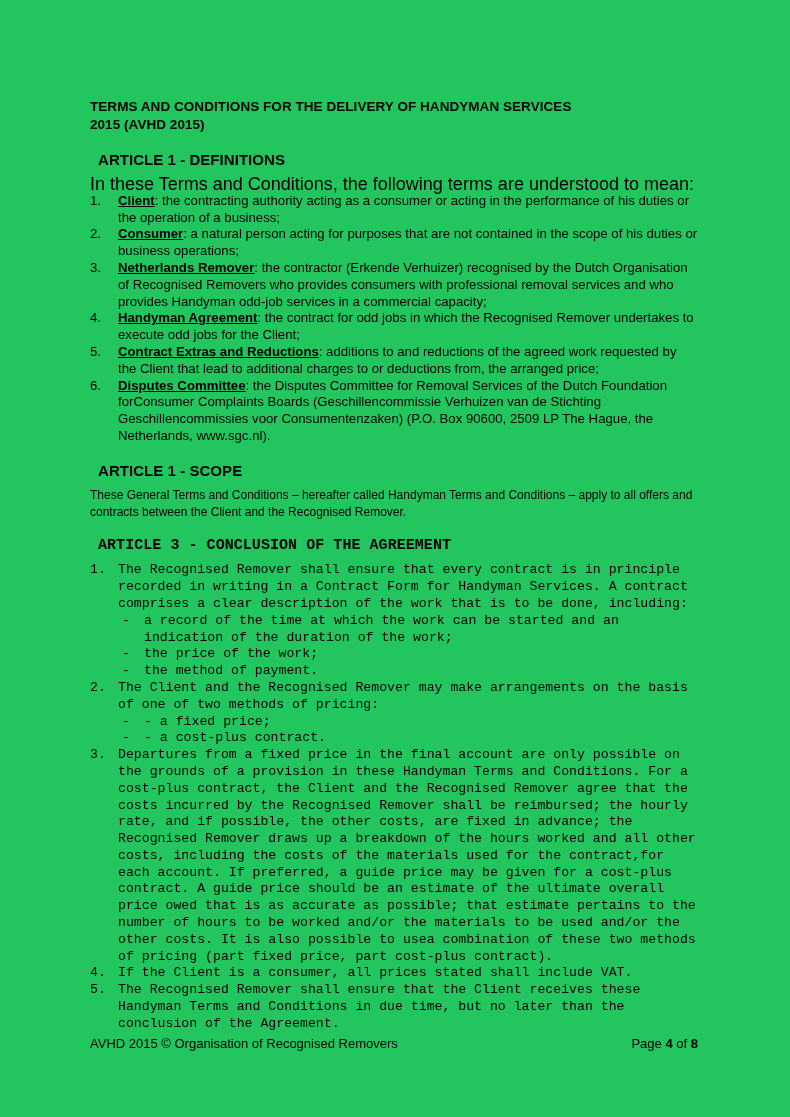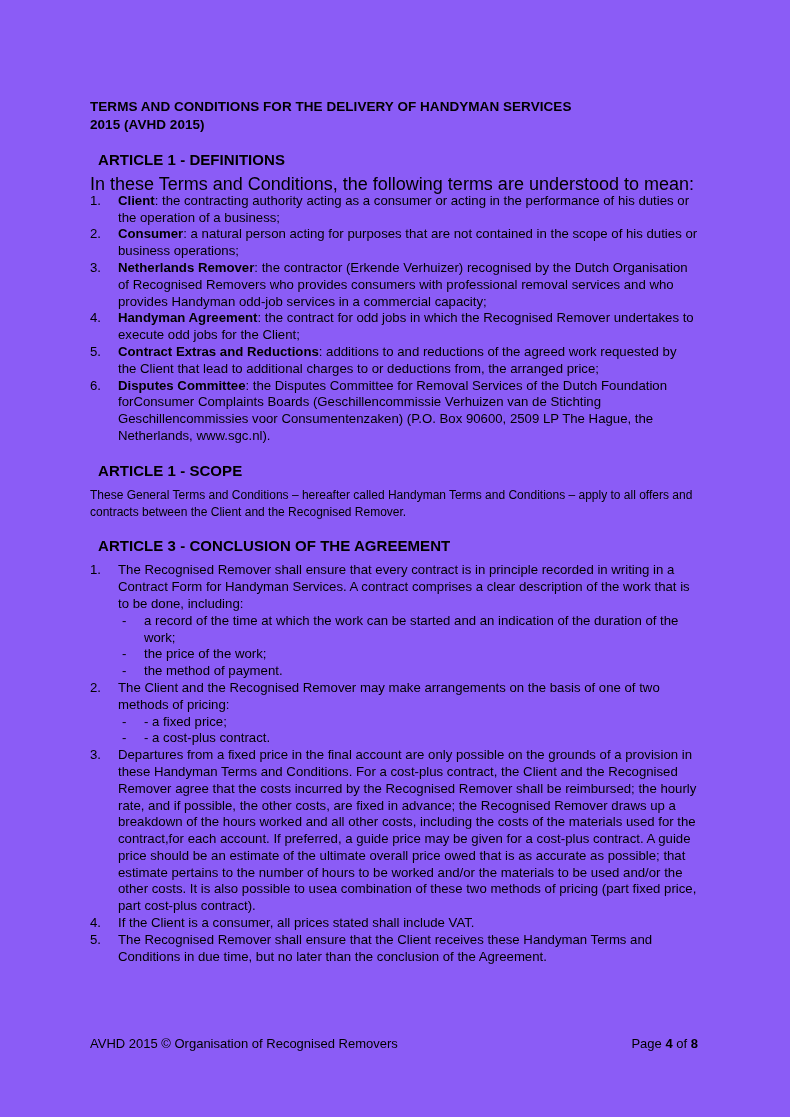--- a/index.html
+++ b/index.html
@@ -5,21 +5,21 @@
   html, body {
     margin: 0;
     padding: 0;
     background: #ffffff;
   }
   .page {
     position: relative;
     width: 790px;
     height: 1117px;
     margin: 0;
-    background: #8b5cf6;
+    background: #22c55e;
     font-family: "Liberation Sans", sans-serif;
     color: #000000;
     overflow: hidden;
   }
   .content {
     position: absolute;
     left: 90px;
     top: 98px;
     width: 608px;
   }
@@ -36,21 +36,21 @@
 
   
   .article-heading {
     font-size: 15px;
     font-weight: bold;
     line-height: 17px;
     margin: 8px;
     letter-spacing: 0.05px;
   }
   .article-block { margin-bottom: 17px; }
-  .article-block:last-of-type { margin-bottom: 0; }
+  .article-block:last-of-type { margin-bottom: 0; font-family: Liberation Mono, monospace; }
 
   
   .body-line,
   .intro {
     font-size: 18px;
     line-height: 16.8px;
     margin: 0;
   }
   .para {
     font-size: 12px;
@@ -75,20 +75,21 @@
     position: absolute;
     left: 0;
     top: 0;
     width: 22px;
     text-align: left;
     font-size: 13.2px;
     line-height: 16.8px;
   }
   ol.num-list > li .term {
     font-weight: bold;
+    text-decoration: underline;
   }
 
   
   ul.dash-list {
     list-style: none;
     margin: 0;
     padding: 0;
   }
   ul.dash-list > li {
     position: relative;

